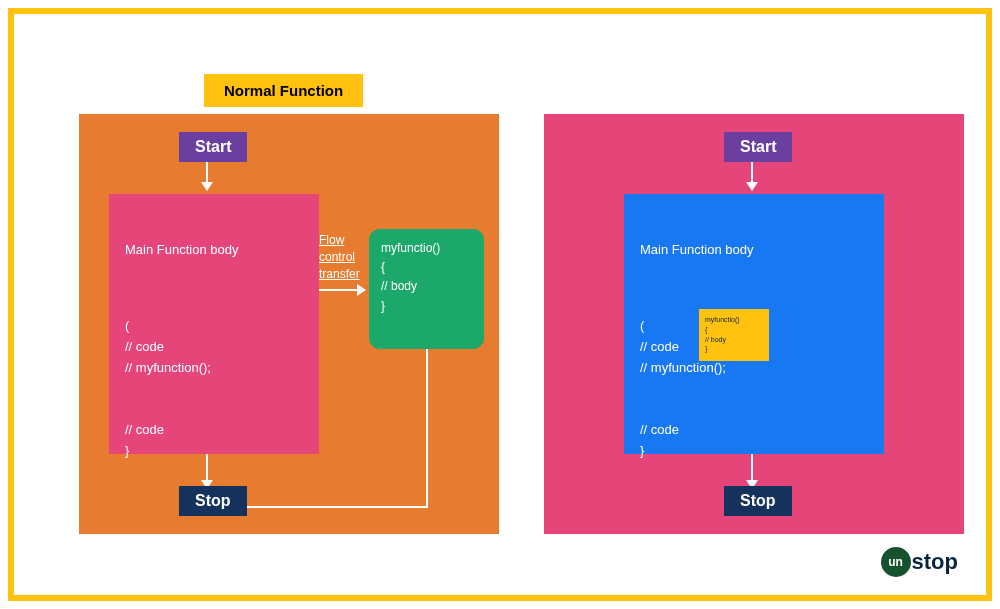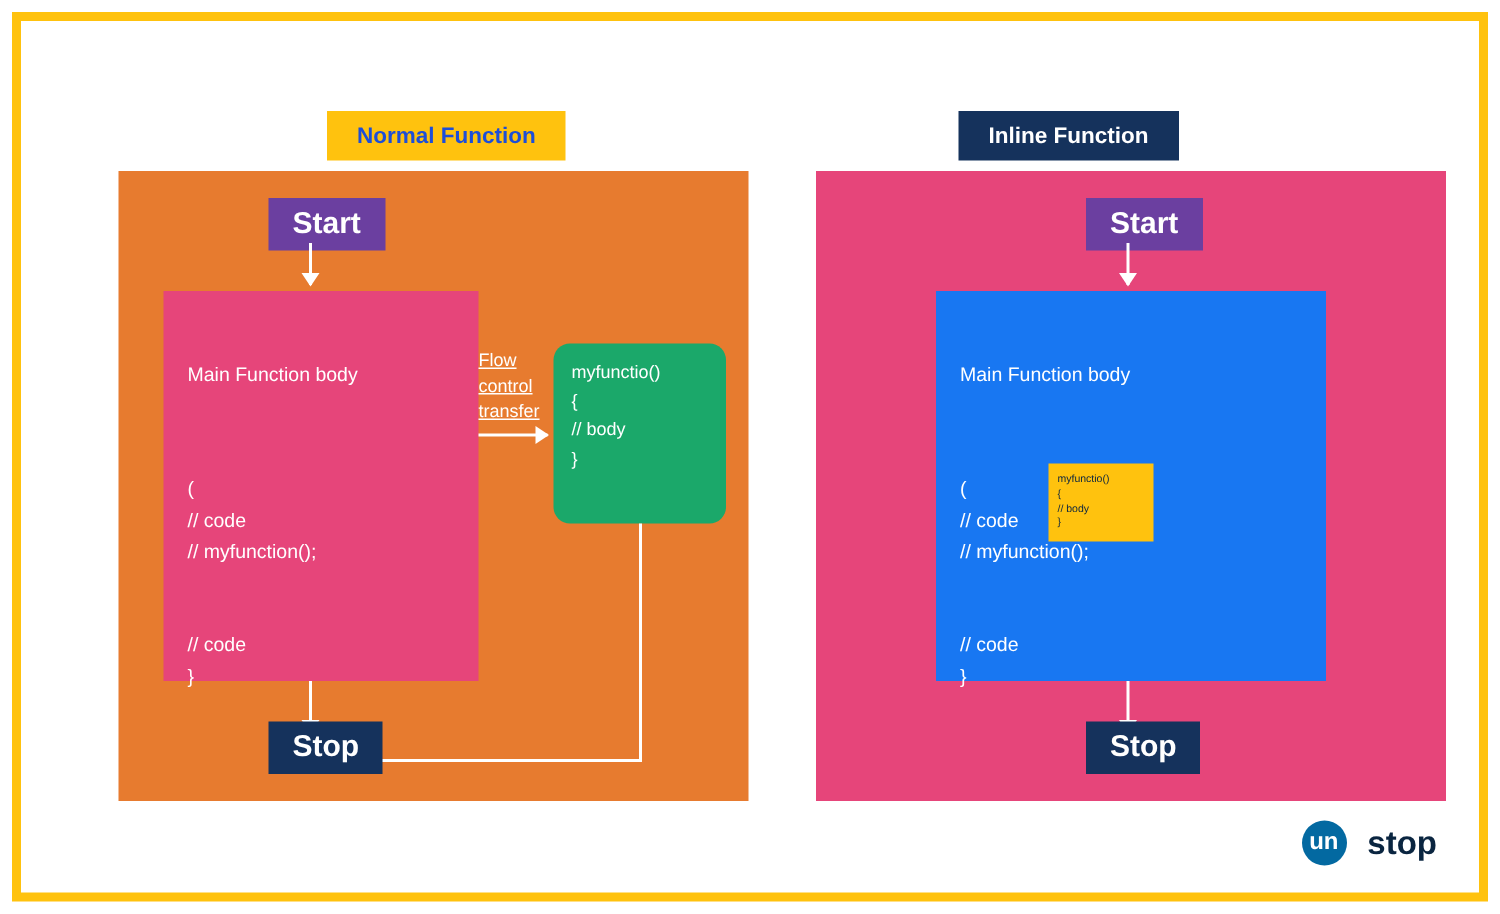--- a/index.html
+++ b/index.html
@@ -18,23 +18,23 @@
   }
   .header-label {
     position: absolute;
     padding: 8px 20px;
     font-size: 15px;
     font-weight: 600;
     color: #fff;
   }
   .header-normal {
     top: 60px;
-    left: 204px;
+    left: 190px;
     background: #ffc20e;
-    color: #1d4ed8;
+    color: #000000;
   }
   .header-inline {
     top: 60px;
     left: 625px;
     background: #15325c;
     color: #fff;
   }
   .panel {
     position: absolute;
     top: 100px;
@@ -45,21 +45,21 @@
     left: 65px;
     background: #e77b2f;
   }
   .panel-right {
     left: 530px;
     background: #e6457a;
   }
   .start-badge, .stop-badge {
     position: absolute;
     padding: 6px 16px;
-    font-size: 20px;
+    font-size: 16px;
     font-weight: 600;
     color: #fff;
     text-align: left;
   }
   .start-badge {
     top: 18px;
     background: #6b3fa0;
   }
   .stop-badge {
     bottom: 18px;
@@ -176,33 +176,32 @@
     display: flex;
     align-items: center;
   }
   .logo-circle {
     display: inline-flex;
     align-items: center;
     justify-content: center;
     width: 30px;
     height: 30px;
     border-radius: 50%;
-    background: #0369a1;
-    color: #fff;
-    font-size: 16px;
-    margin-right: 14px;
+    background: #14532d;
+    color: #fff;
+    font-size: 12px;
+    margin-right: 1px;
   }
 </style>
 </head>
 <body>
 
 <div class="frame">
 
   <div class="header-label header-normal">Normal Function</div>
-  <div class="header-label header-inline">Inline Function</div>
 
   <div class="panel panel-left">
     <div class="start-badge">Start</div>
 
     <div class="arrow-v" style="left:127px; top:48px; height:28px;"></div>
 
     <div class="main-box">
       <div style="margin-bottom:14px;">Main Function body</div>
       <div>(
 // code

